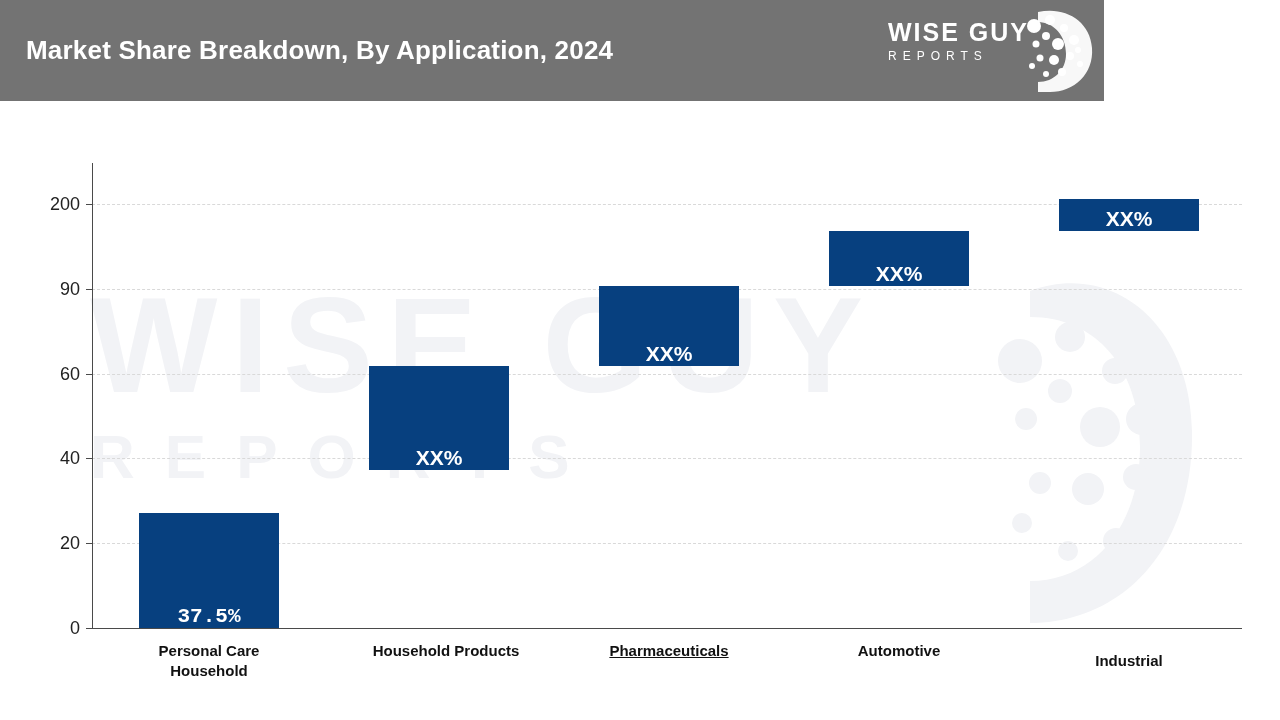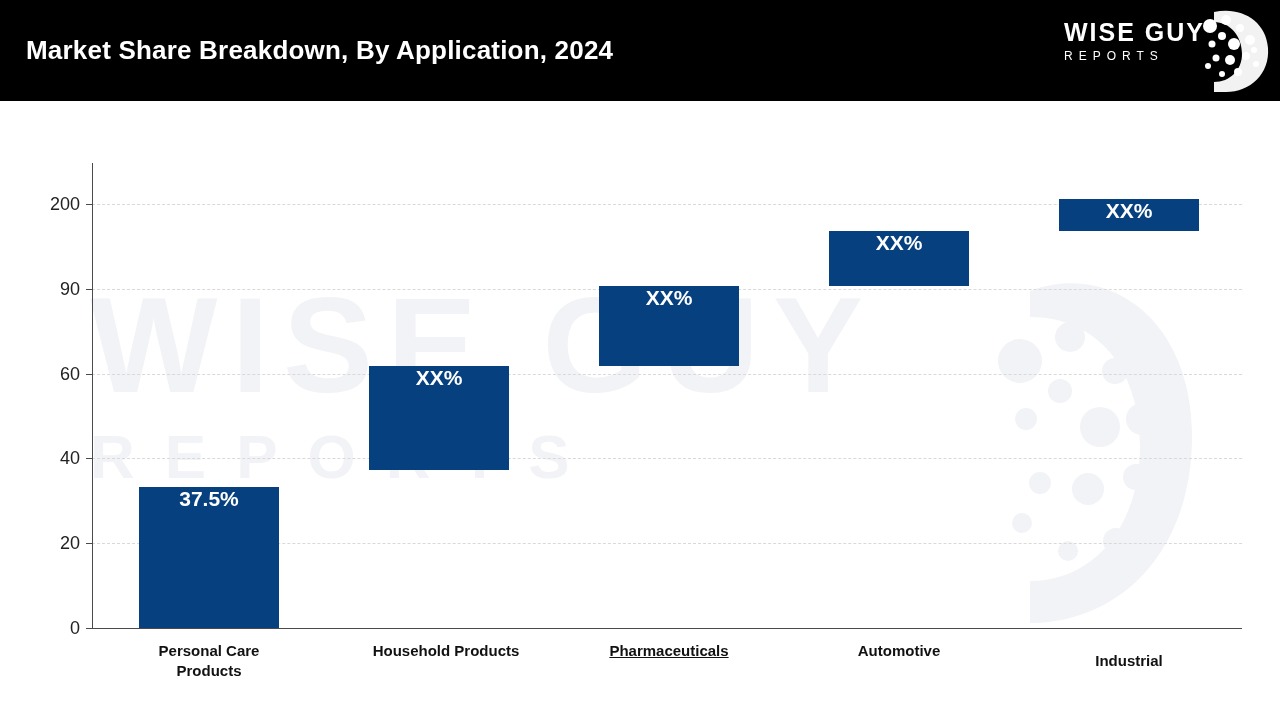--- a/index.html
+++ b/index.html
@@ -14,22 +14,22 @@
     position: relative;
     width: 1280px; height: 720px;
     background: #ffffff;
     overflow: hidden;
   }
 
   
   #header {
     position: absolute;
     left: 0; top: 0;
-    width: 1280px; height: 101px;
-    background: #000000;
+    width: 1104px; height: 101px;
+    background: #737373;
     display: flex;
     align-items: center;
   }
   #header-title {
     color: #ffffff;
     font-size: 26px;
     font-weight: bold;
     margin-left: 26px;
     letter-spacing: 0.2px;
     white-space: nowrap;
@@ -137,21 +137,21 @@
   .tickmark {
     position: absolute;
     width: 6px; height: 0;
     border-top: 1px solid #4a4a4a;
     left: -6px;
   }
   .bar {
     position: absolute;
     background: #07407f;
     display: flex;
-    align-items: flex-start;
+    align-items: flex-end;
     justify-content: center;
   }
   .bar-label {
     color: #ffffff;
     font-size: 21px;
     font-weight: bold;
     white-space: nowrap;
   }
   .cat-label {
     position: absolute;
@@ -245,21 +245,21 @@
       <div class="tickmark" style="top:380.1px;"></div>
       <div class="tickmark" style="top:464.8px;"></div>
 
       <div class="ylab" style="left:-82px; top:41.3px;">200</div>
       <div class="ylab" style="left:-82px; top:126.0px;">90</div>
       <div class="ylab" style="left:-82px; top:210.7px;">60</div>
       <div class="ylab" style="left:-82px; top:295.4px;">40</div>
       <div class="ylab" style="left:-82px; top:380.1px;">20</div>
       <div class="ylab" style="left:-82px; top:464.8px;">0</div>
 
-      <div class="bar" style="left:47px; width:140px; bottom:1px; height:141px;">
+      <div class="bar" style="left:47px; width:140px; bottom:1px; height:115px;font-family:Liberation Mono, monospace;">
         <span class="bar-label">37.5%</span>
       </div>
 
       <div class="bar" style="left:277px; width:140px; bottom:158.9px; height:103.8px;">
         <span class="bar-label">XX%</span>
       </div>
 
       <div class="bar" style="left:507px; width:140px; bottom:262.7px; height:80.5px;">
         <span class="bar-label">XX%</span>
       </div>
@@ -267,21 +267,21 @@
       <div class="bar" style="left:737px; width:140px; bottom:343.2px; height:55.1px;">
         <span class="bar-label">XX%</span>
       </div>
 
       <div class="bar" style="left:967px; width:140px; bottom:398.3px; height:31.8px;">
         <span class="bar-label">XX%</span>
       </div>
 
       <div class="cat-label" style="left:27px; top:478px; width:180px;">
         <div>Personal Care</div>
-        <div>Products</div>
+        <div>Household</div>
       </div>
       <div class="cat-label" style="left:264px; top:478px; width:180px;">Household Products</div>
       <div class="cat-label" style="left:487px; top:478px; width:180px;text-decoration:underline;">Pharmaceuticals</div>
       <div class="cat-label" style="left:717px; top:478px; width:180px;">Automotive</div>
       <div class="cat-label" style="left:947px; top:488px; width:180px;">Industrial</div>
 
     </div>
   </div>
 </div>
 

